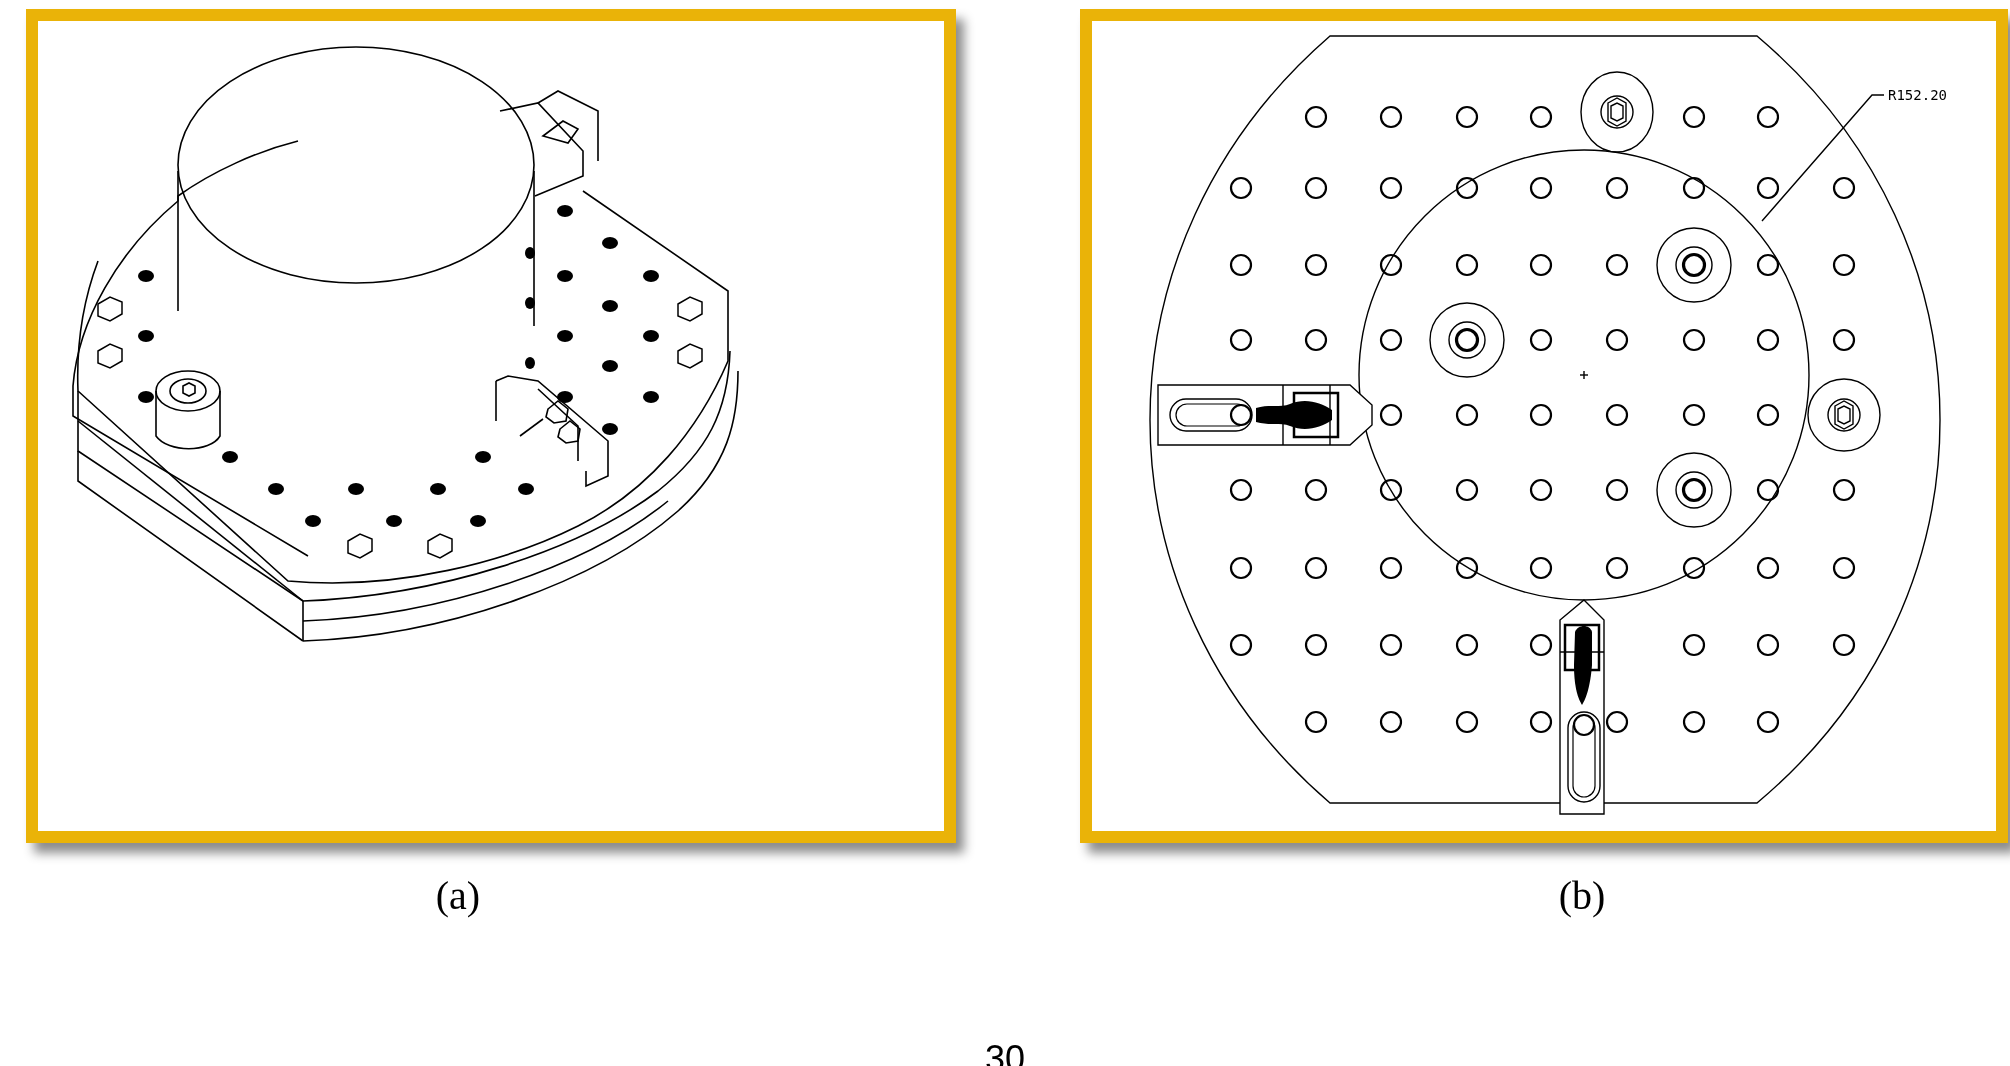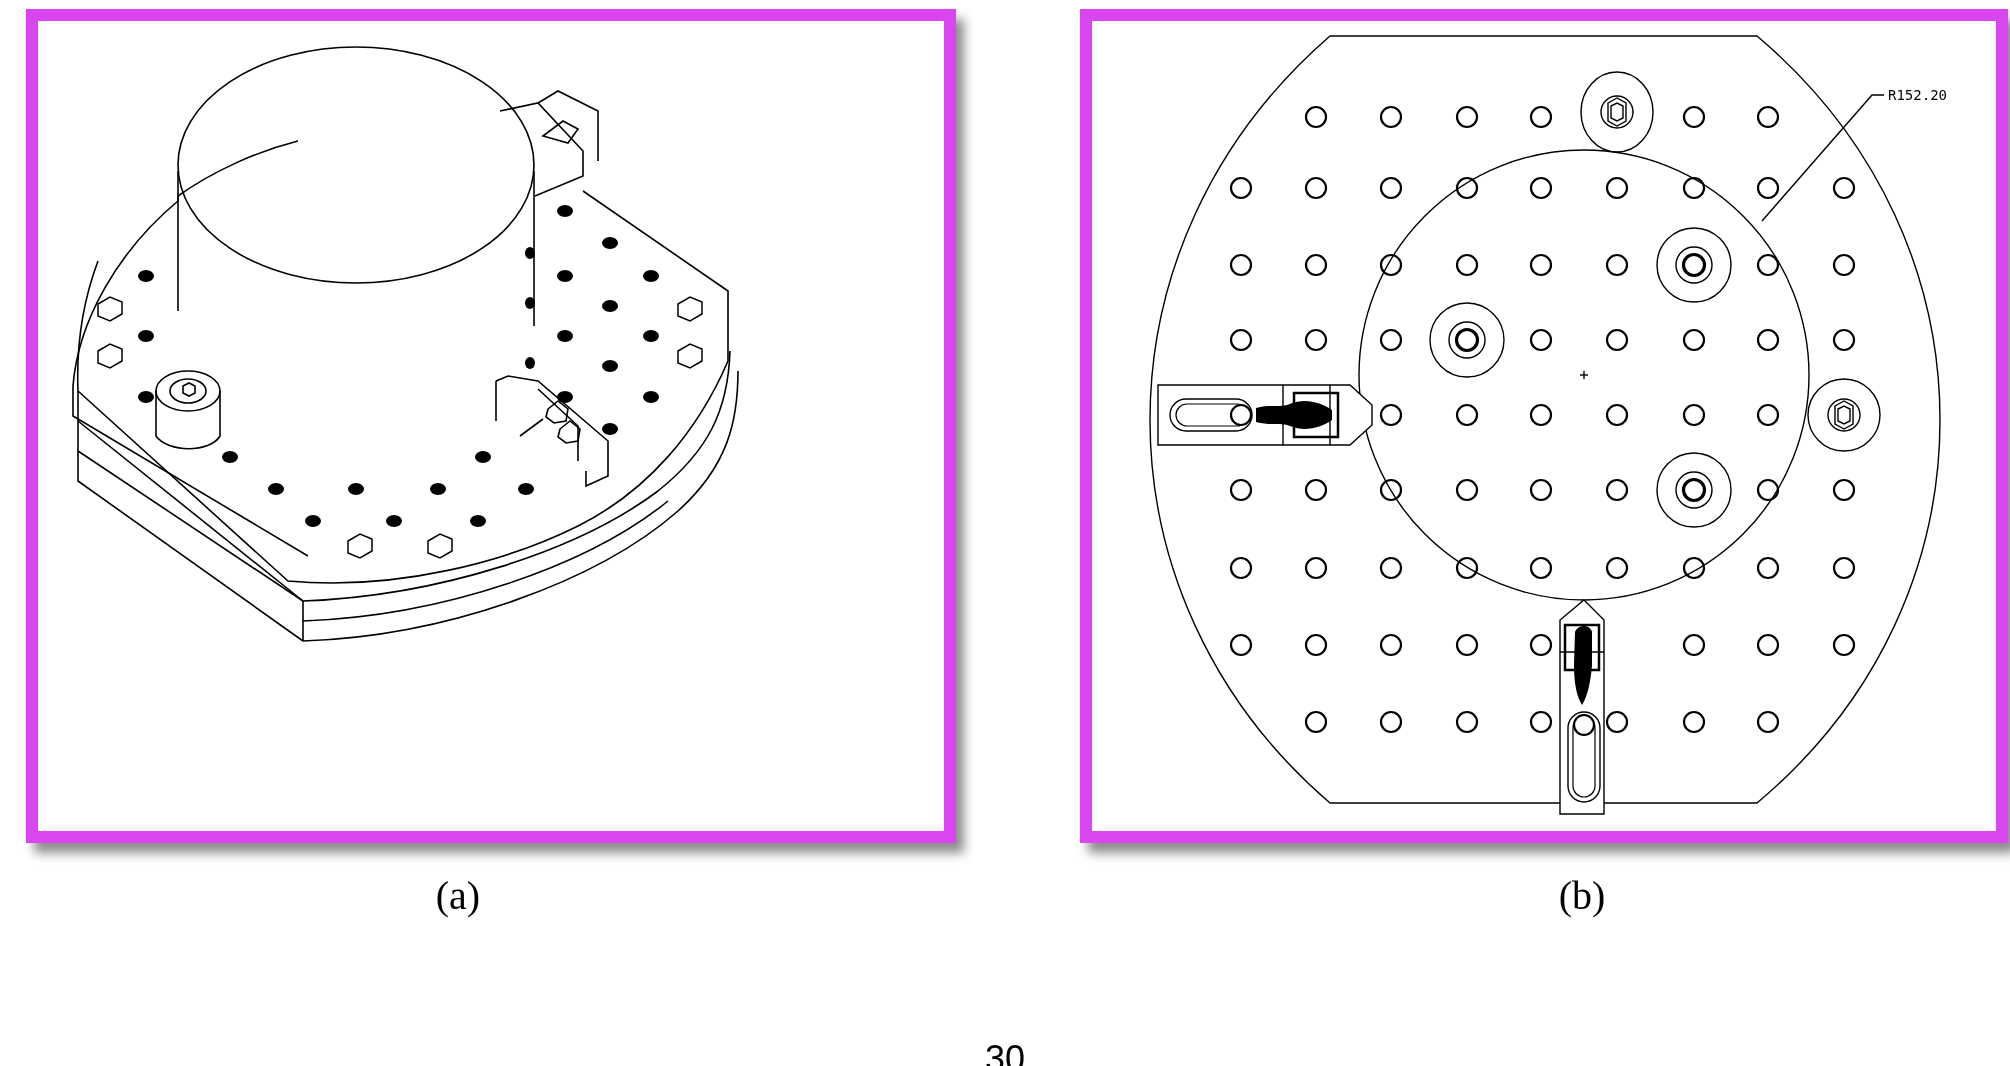--- a/index.html
+++ b/index.html
@@ -1,17 +1,17 @@
 <!DOCTYPE html>
 <html><head>
 <meta charset="utf-8">
 <style>
   html, body { margin: 0; padding: 0; background: #ffffff; }
   body { width: 2010px; height: 1066px; position: relative; overflow: hidden; font-family: "Liberation Serif", serif; }
-  .panel { position: absolute; background: #fff; box-sizing: border-box; border: 12px solid #d946ef; box-shadow: 8px 10px 10px rgba(0,0,0,0.45); }
+  .panel { position: absolute; background: #fff; box-sizing: border-box; border: 12px solid #eab308; box-shadow: 8px 10px 10px rgba(0,0,0,0.45); }
   .panel svg { position: absolute; left: 0; top: 0; }
   #panel-a { left: 26px; top: 9px; width: 930px; height: 834px; }
   #panel-b { left: 1080px; top: 9px; width: 928px; height: 834px; }
   .caption { position: absolute; font-family: "Liberation Serif", serif; font-size: 40px; color: #000; text-align: center; width: 200px; }
   #caption-a { left: 358px; top: 872px; }
   #caption-b { left: 1482px; top: 872px; }
   #page-number { position: absolute; left: 955px; top: 1038px; width: 100px; text-align: center; font-family: "Liberation Sans", sans-serif; font-size: 36px; color: #000; }
   .dim-text { font-family: "DejaVu Sans Mono", monospace; font-size: 14px; fill: #000; }
 </style>
 </head>

